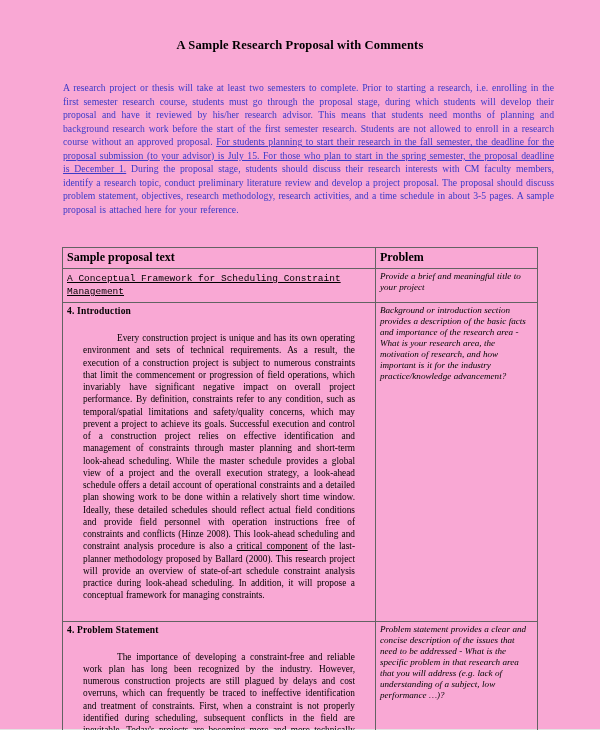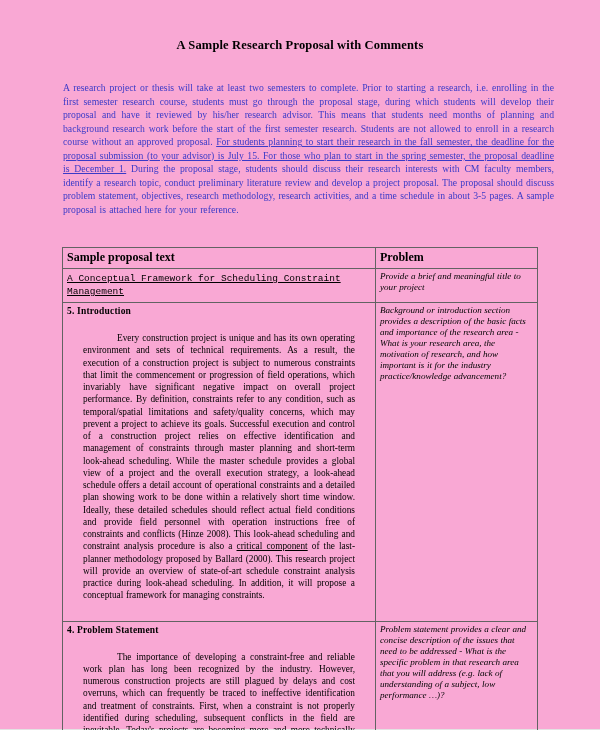--- a/index.html
+++ b/index.html
@@ -129,21 +129,21 @@
           <td class="hdr-cell">Problem</td>
         </tr>
 
         <tr>
           <td class="title-cell"><span class="u">A Conceptual Framework for Scheduling  Constraint Management</span></td>
           <td class="cmt">Provide a brief and meaningful title to your project</td>
         </tr>
 
         <tr>
           <td class="cell-intro">
-            <div class="sec-head">5. Introduction</div>
+            <div class="sec-head">4. Introduction</div>
             <p class="body-text"><span>Every construction project is unique and has its own operating environment and sets of technical requirements. As a result, the execution of a construction project is subject to numerous constraints that limit the commencement or progression of field operations, which invariably have significant negative impact on overall project performance. By definition, constraints refer to any condition, such as temporal/spatial limitations and safety/quality concerns, which may prevent a project to achieve its goals. Successful execution and control of a construction project relies on effective identification and management of constraints through master planning and short-term look-ahead scheduling. While the master schedule provides a global view of a project and the overall execution strategy, a look-ahead schedule offers a detail account of operational constraints and a detailed plan showing work to be done within a relatively short time window. Ideally, these detailed schedules should reflect actual field conditions and provide field personnel with operation instructions free of constraints and conflicts (Hinze 2008). This look-ahead scheduling and constraint analysis procedure is also a </span><span class="u">critical component</span><span> of the last-planner methodology proposed by Ballard (2000). This research project will provide an overview of state-of-art schedule constraint analysis practice during look-ahead scheduling. In addition, it will propose a conceptual framework for managing constraints.</span></p>
           </td>
           <td class="cmt">Background or introduction section provides a description of the basic facts and importance of the research area - What is your research area, the motivation of research, and how important is it for the industry practice/knowledge advancement?</td>
         </tr>
 
         <tr>
           <td class="cell-prob">
             <div class="sec-head">4. Problem Statement</div>
             <p class="body-text">The importance of developing a constraint-free and reliable work plan has long been recognized by the industry. However, numerous construction projects are still plagued by delays and cost overruns, which can frequently be traced to ineffective identification and treatment of constraints. First, when a constraint is not properly identified during scheduling, subsequent conflicts in the field are inevitable. Today's projects are becoming more and more technically complex and logistically challenging, which exposes construction operations to even more complex constraints. Second, the traditional scheduling methods, bar charts and Critical Path Method (CPM) which are widely used as a basis for constraint analysis, greatly limit our capability in modeling and resolving constraints</p>
           </td>

